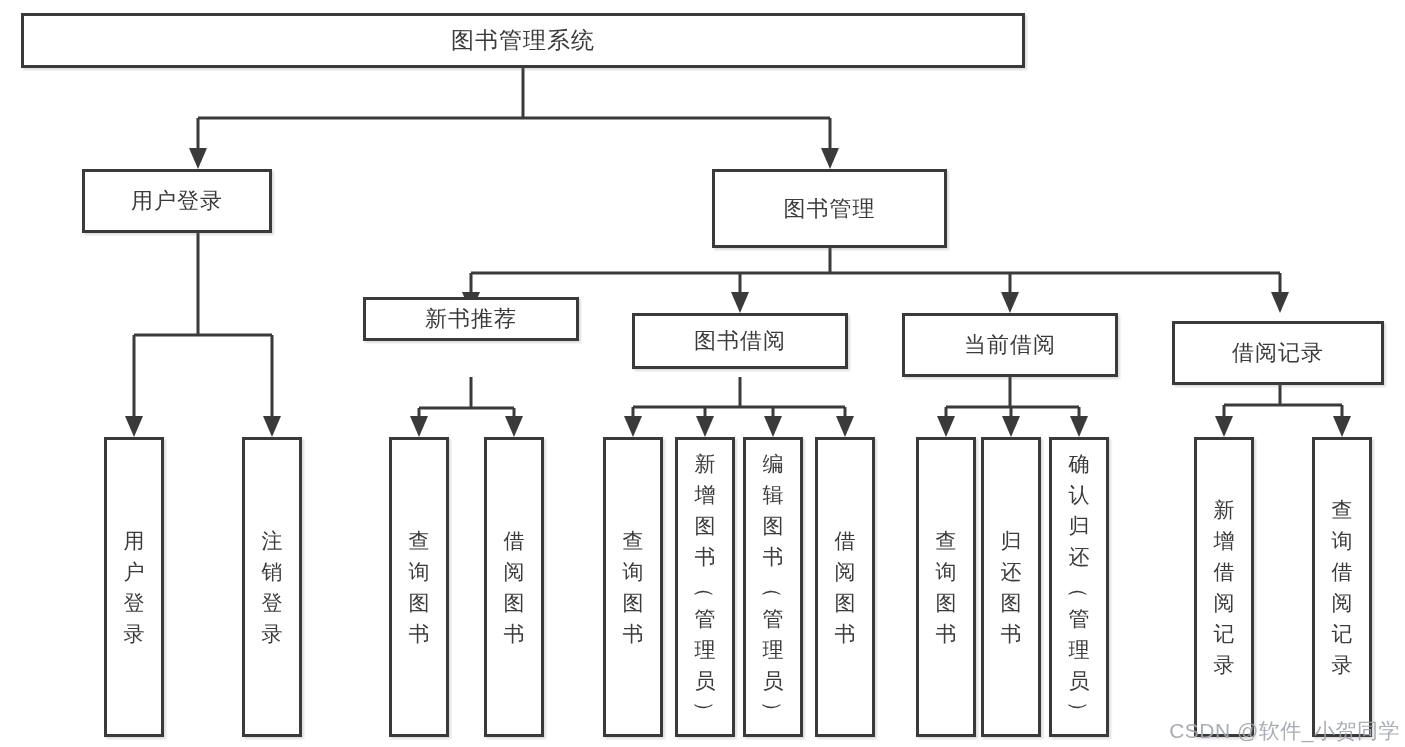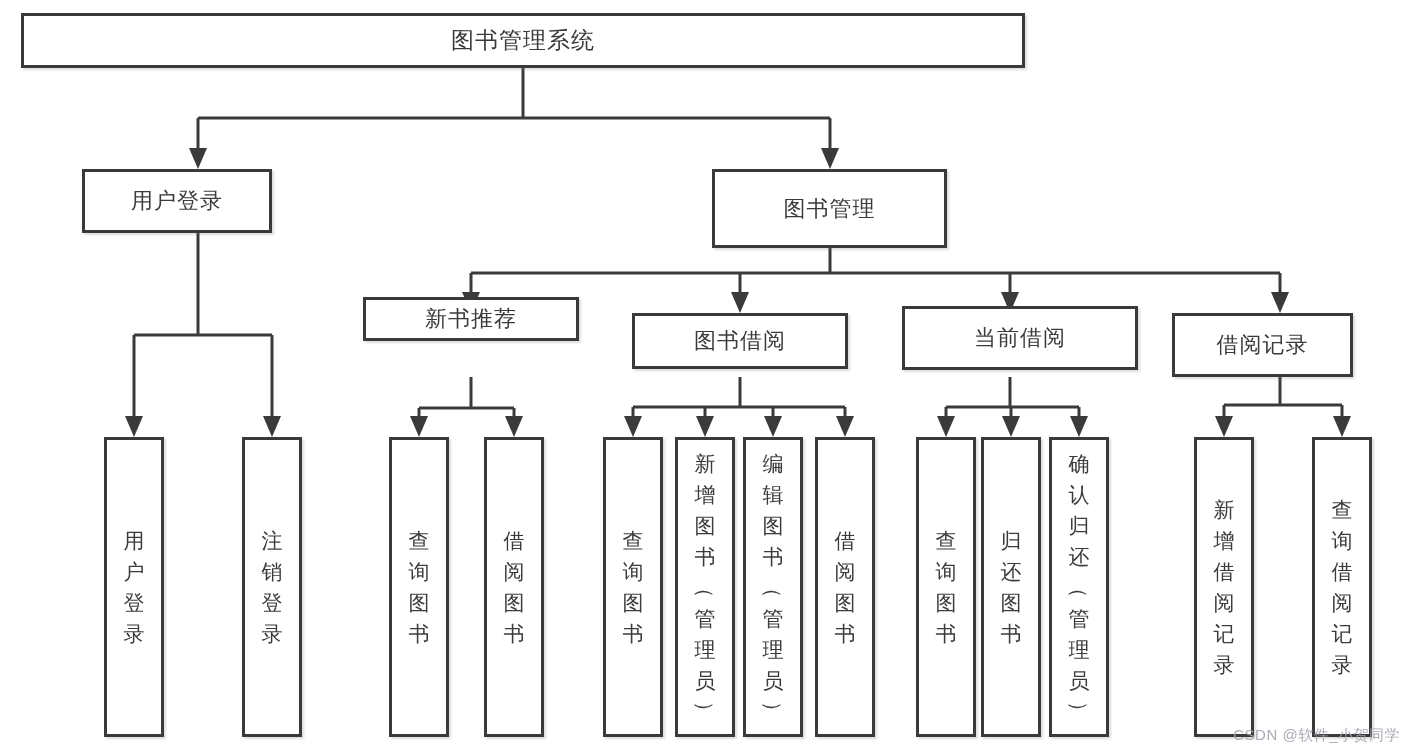--- a/index.html
+++ b/index.html
@@ -18,21 +18,21 @@
   .lbl{
     color:#3b3b3b;font-size:22px;letter-spacing:1px;white-space:nowrap;font-family:Liberation Mono, monospace;
   }
   .root .lbl{font-size:23px;}
   .leaf{top:437px;width:60px;height:300px;flex-direction:column;}
   .vlbl{display:block;color:#3b3b3b;font-size:21px;width:100%;}
   .vch{display:block;width:100%;height:31px;line-height:31px;text-align:center;}
   .vch.rot{transform:rotate(90deg);}
   .watermark{
     position:absolute;right:5px;bottom:2px;z-index:3;
-    color:#a2a6ae;opacity:.92;font-size:15px;letter-spacing:0.5px;white-space:nowrap;
+    color:#a2a6ae;opacity:.92;font-size:21px;letter-spacing:0.5px;white-space:nowrap;
   }
 </style>
 </head>
 <body>
 
 <div class="canvas">
 
   <svg class="connectors" width="1405" height="747" viewBox="0 0 1405 747">
     <g stroke="#3a3a3a" stroke-width="3" fill="none">
 
@@ -109,24 +109,24 @@
   <div class="box" style="left:712px;top:169px;width:235px;height:79px">
     <span class="lbl">图书管理</span>
   </div>
 
   <div class="box" style="left:363px;top:297px;width:216px;height:44px">
     <span class="lbl">新书推荐</span>
   </div>
   <div class="box" style="left:632px;top:313px;width:216px;height:56px">
     <span class="lbl">图书借阅</span>
   </div>
-  <div class="box" style="left:902px;top:306px;width:236px;height:64px">
+  <div class="box" style="left:902px;top:313px;width:216px;height:64px">
     <span class="lbl">当前借阅</span>
   </div>
-  <div class="box" style="left:1172px;top:313px;width:181px;height:64px">
+  <div class="box" style="left:1172px;top:321px;width:212px;height:64px">
     <span class="lbl">借阅记录</span>
   </div>
 
   <div class="box leaf" style="left:104px">
     <span class="vlbl">
         <span class="vch">用</span>
         <span class="vch">户</span>
         <span class="vch">登</span>
         <span class="vch">录</span>
       </span>

